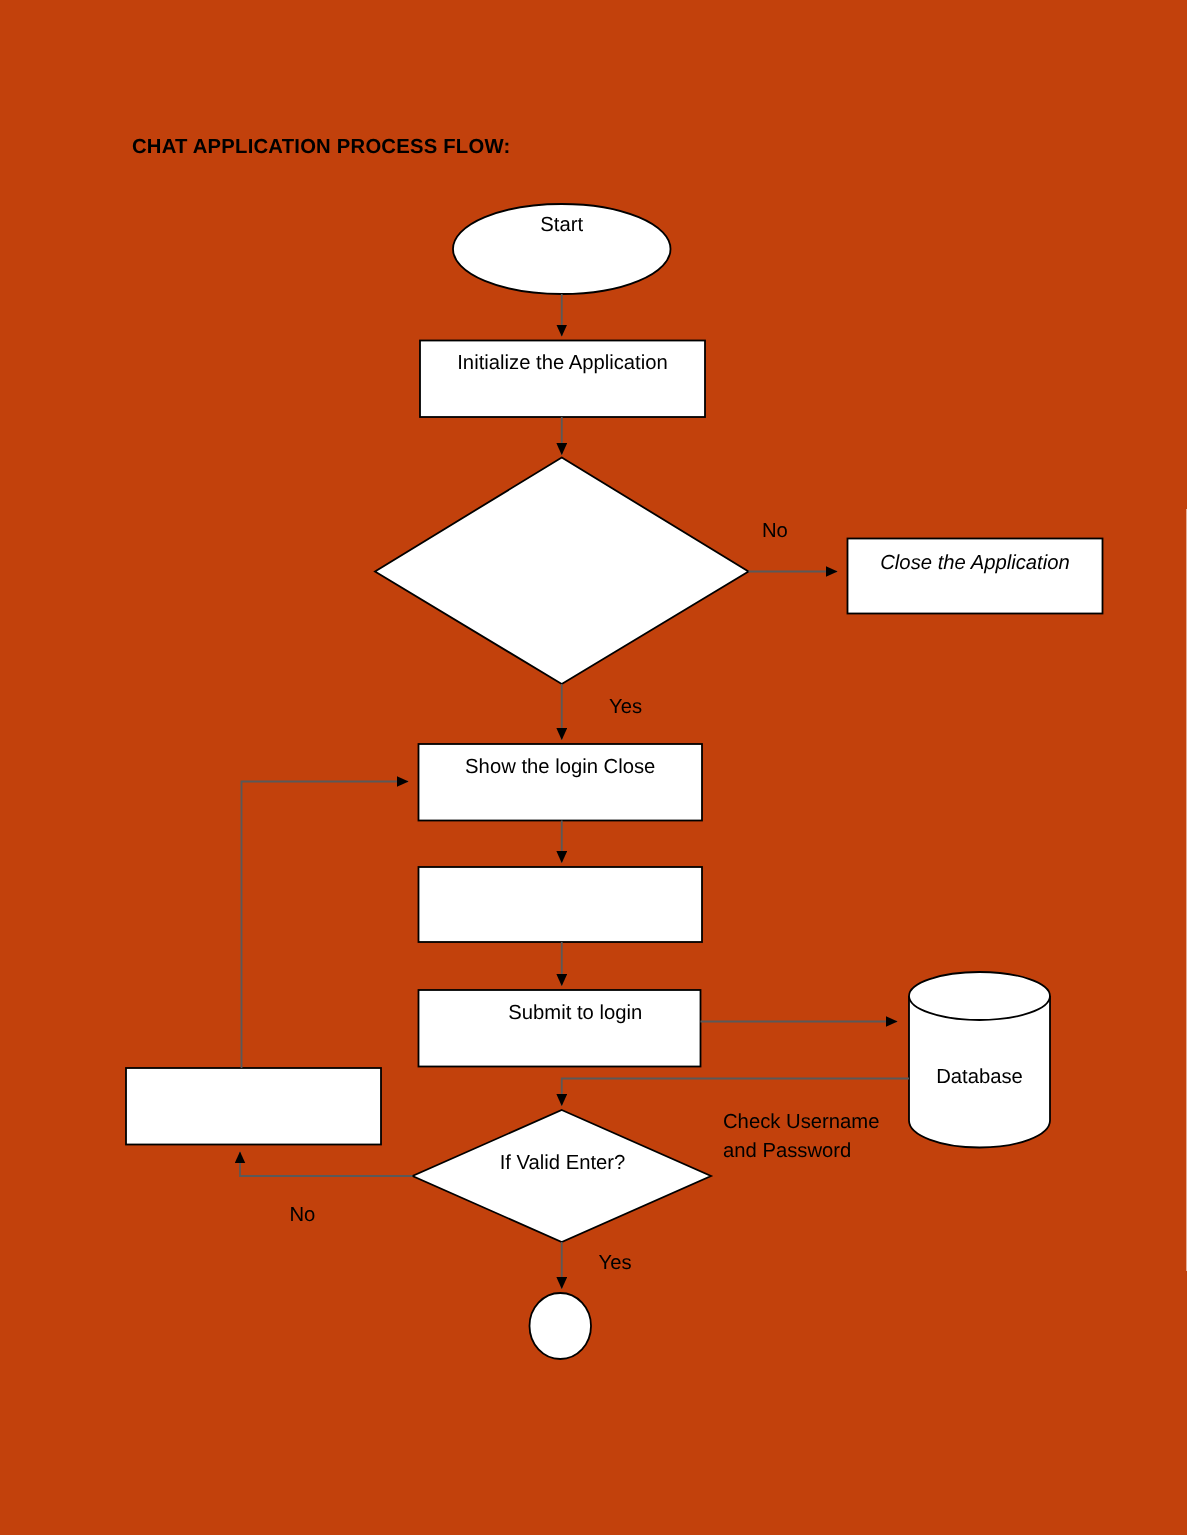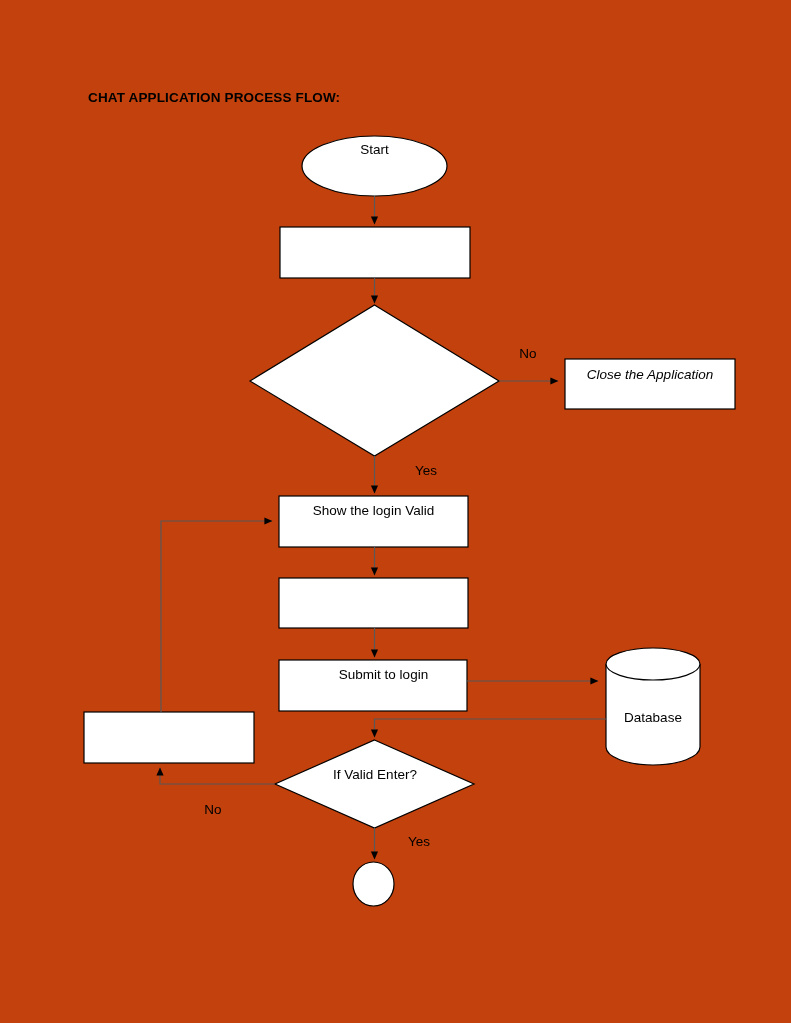--- a/index.html
+++ b/index.html
@@ -39,21 +39,21 @@
     font-size: 13.5px;
     line-height: 19px;
     text-align: center;
     color: #000000;
     white-space: pre-line;
   }
   .edge-label {
     position: absolute;
     font-size: 13.5px;
     line-height: 19px;
-    text-align: center;
+    text-align: left;
     color: #000000;
     white-space: pre-line;
   }
 </style>
 </head>
 <body>
 
 <div id="page">
 
   <div class="title">CHAT APPLICATION PROCESS FLOW:</div>
@@ -106,36 +106,39 @@
 
     <path d="M161,712 L161,521 L272,521" fill="none" stroke="#595959" stroke-width="1.2" marker-end="url(#arrowhead)"></path>
 
     <line x1="374.5" y1="828" x2="374.5" y2="859" stroke="#595959" stroke-width="1.2" marker-end="url(#arrowhead)"></line>
 
     <ellipse cx="373.5" cy="884" rx="20.5" ry="22" fill="#ffffff" stroke="#000000" stroke-width="1.2"></ellipse>
   </svg>
 
   <div class="node-label" style="left:302px; top:140px; width:145px;">Start</div>
 
+  <div class="node-label" style="left:280px; top:232px; width:190px;">Initialize the Application</div>
 
 
   <div class="node-label" style="left:565px; top:365px; width:170px;font-style:italic;">Close the Application</div>
 
-  <div class="node-label" style="left:279px; top:501px; width:189px;">Show the login Valid</div>
+  <div class="node-label" style="left:279px; top:501px; width:189px;">Show the login Close</div>
 
 
   <div class="node-label" style="left:279px; top:665px; width:209px;">Submit to login</div>
 
   <div class="node-label" style="left:606px; top:708px; width:94px;">Database</div>
 
 
   <div class="node-label" style="left:290px; top:765px; width:170px;">If Valid Enter?</div>
 
   <div class="edge-label" style="left:508px; top:344px; width:40px;">No</div>
 
   <div class="edge-label" style="left:406px; top:461px; width:40px;">Yes</div>
 
+  <div class="edge-label" style="left:482px; top:738px; width:110px;">Check Username
+and Password</div>
 
   <div class="edge-label" style="left:193px; top:800px; width:40px;">No</div>
 
   <div class="edge-label" style="left:399px; top:832px; width:40px;">Yes</div>
 
 </div>
 
 </body></html>

